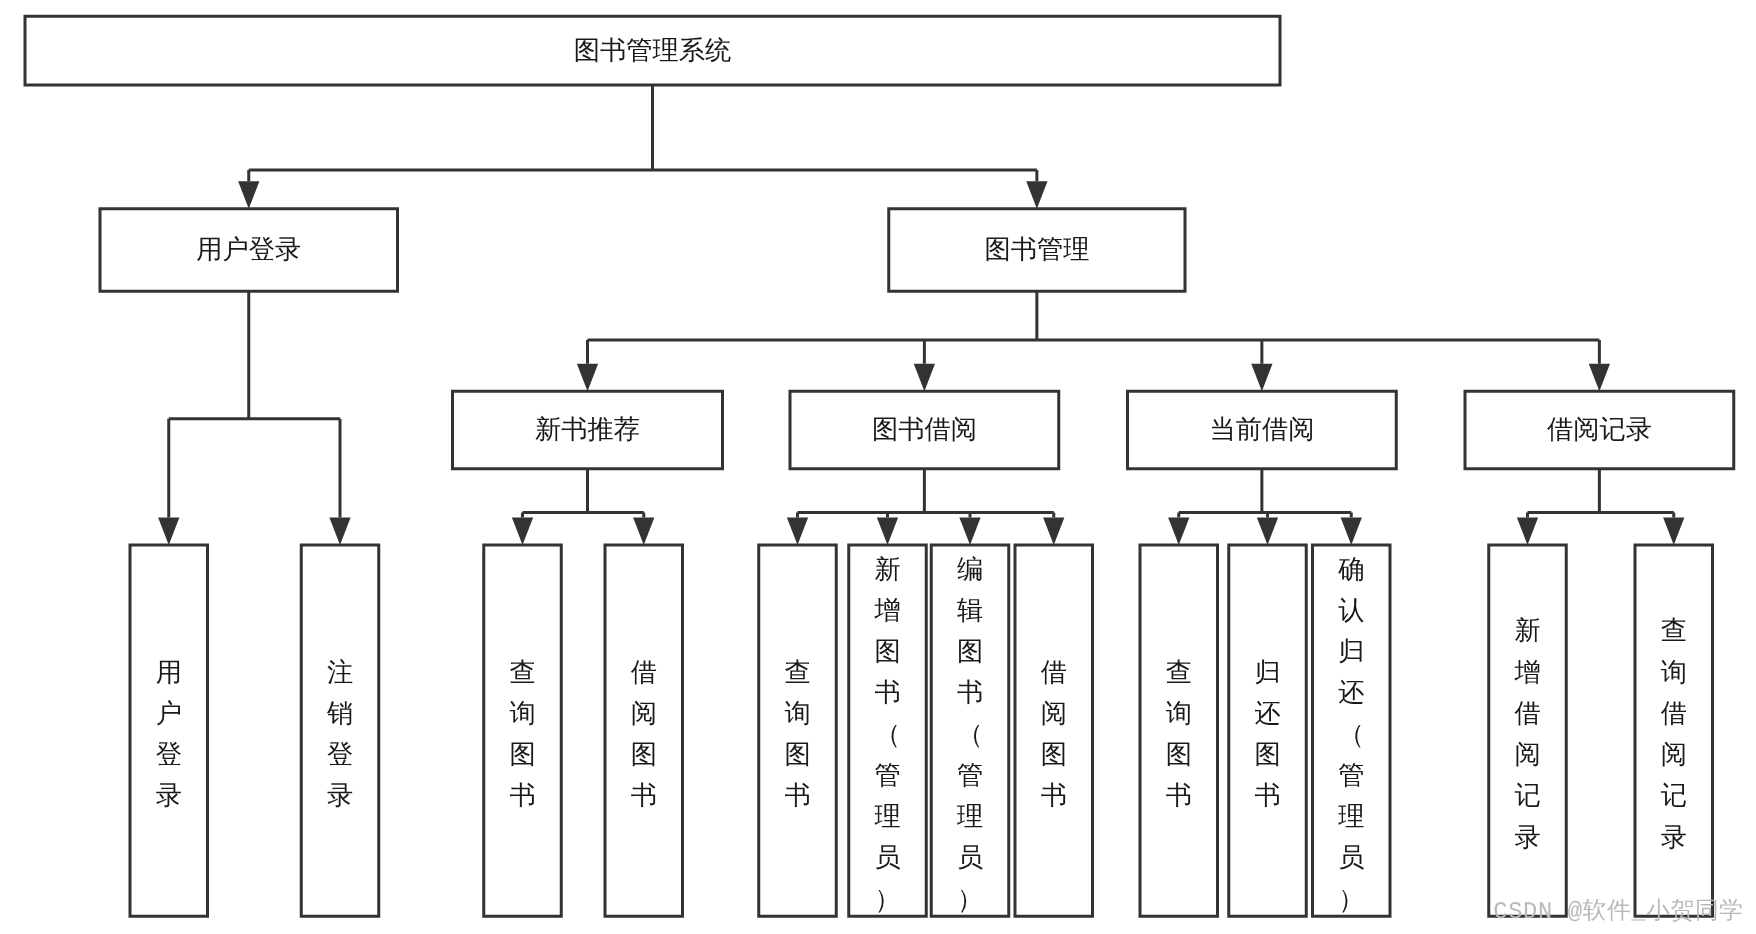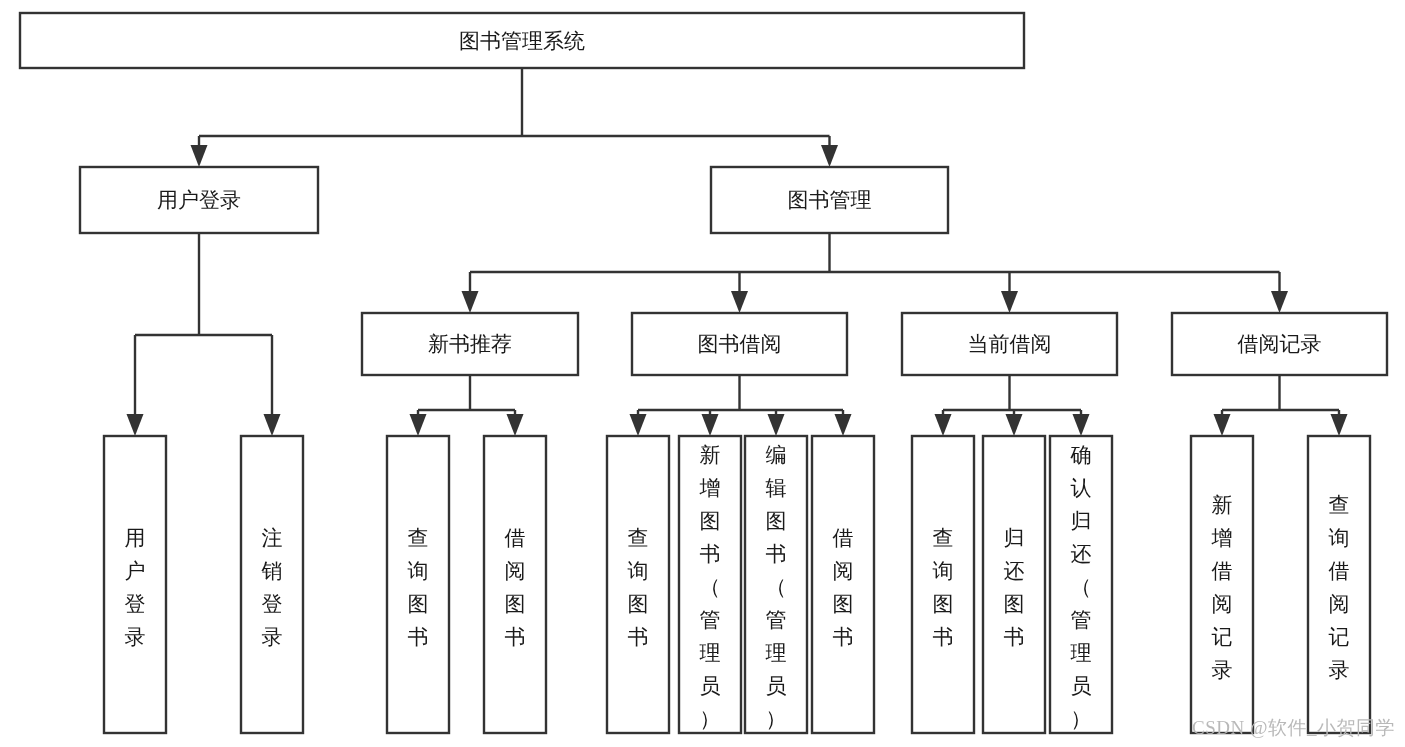--- a/index.html
+++ b/index.html
@@ -54,21 +54,21 @@
   .arrow-head {
     fill: #333333;
     stroke: none;
   }
   .watermark {
     position: absolute;
     right: 10px;
     bottom: 6px;
     color: #b9b9b9;
     font-size: 19px;
-    font-family: Liberation Serif, serif;
+    font-family: Liberation Mono, monospace;
     letter-spacing: 0.5px;
     white-space: nowrap;
     user-select: none;
   }
 </style>
 </head>
 <body>
 
 <div id="diagram-root">
   <svg id="tree-svg" viewBox="0 0 1405 747">

